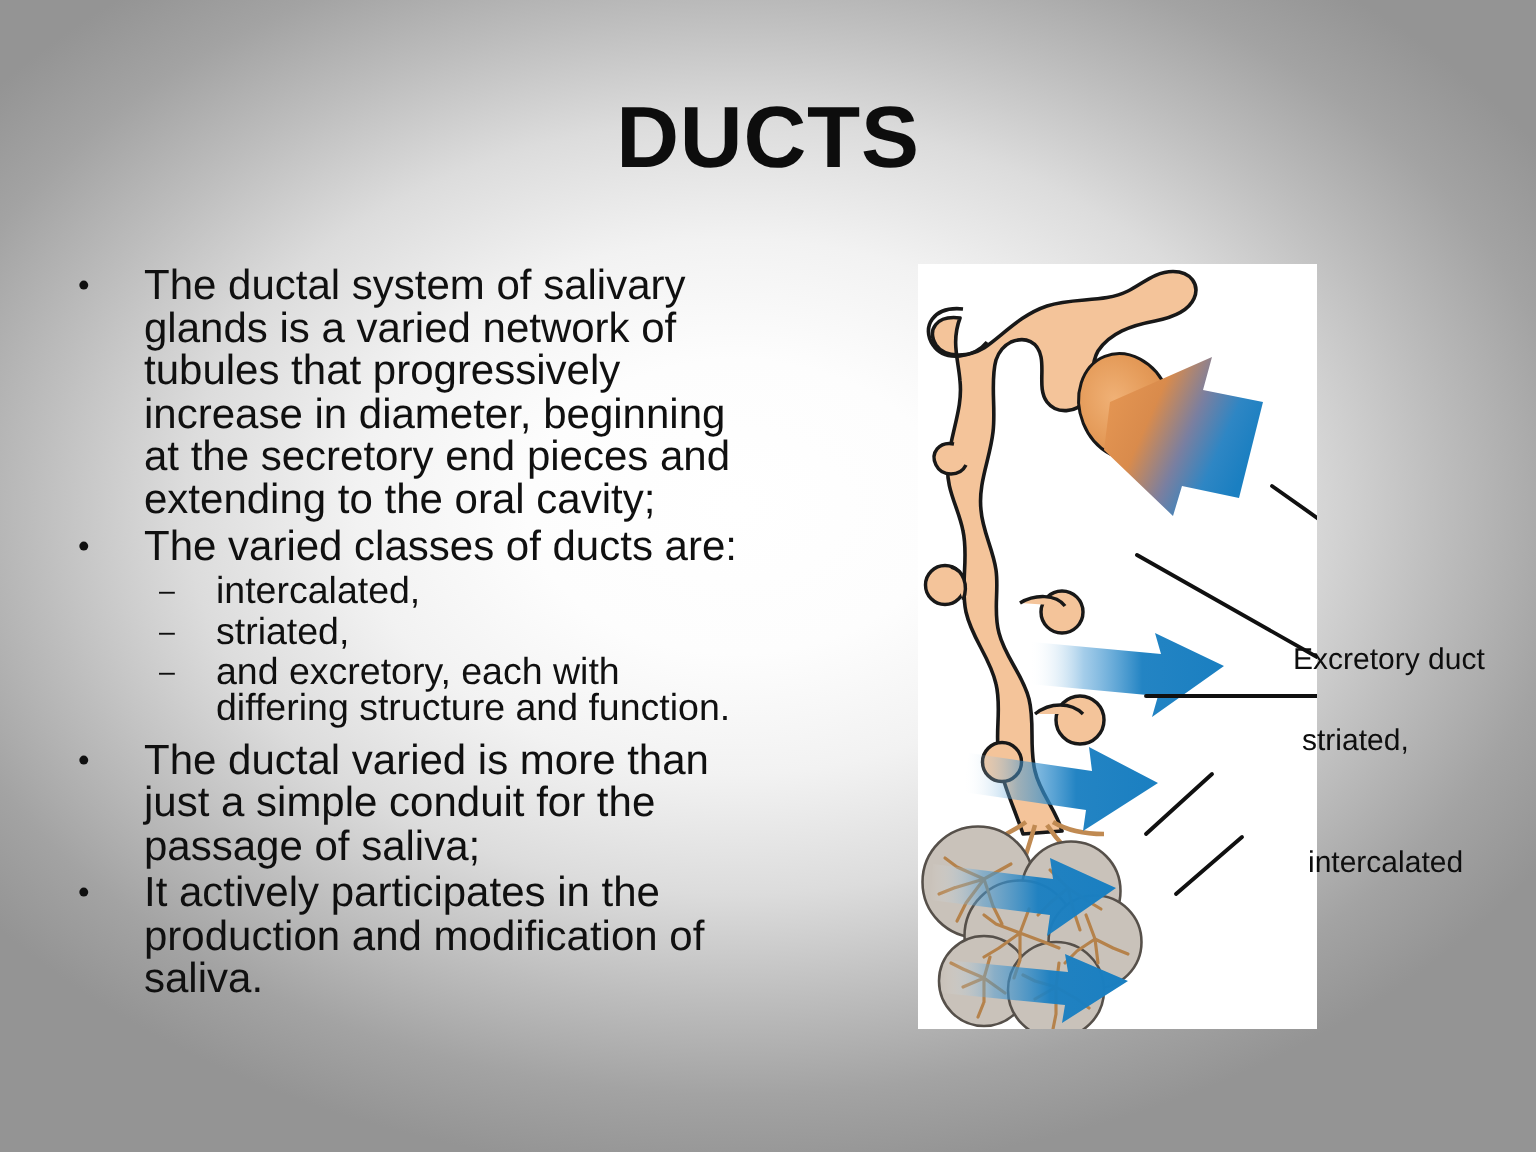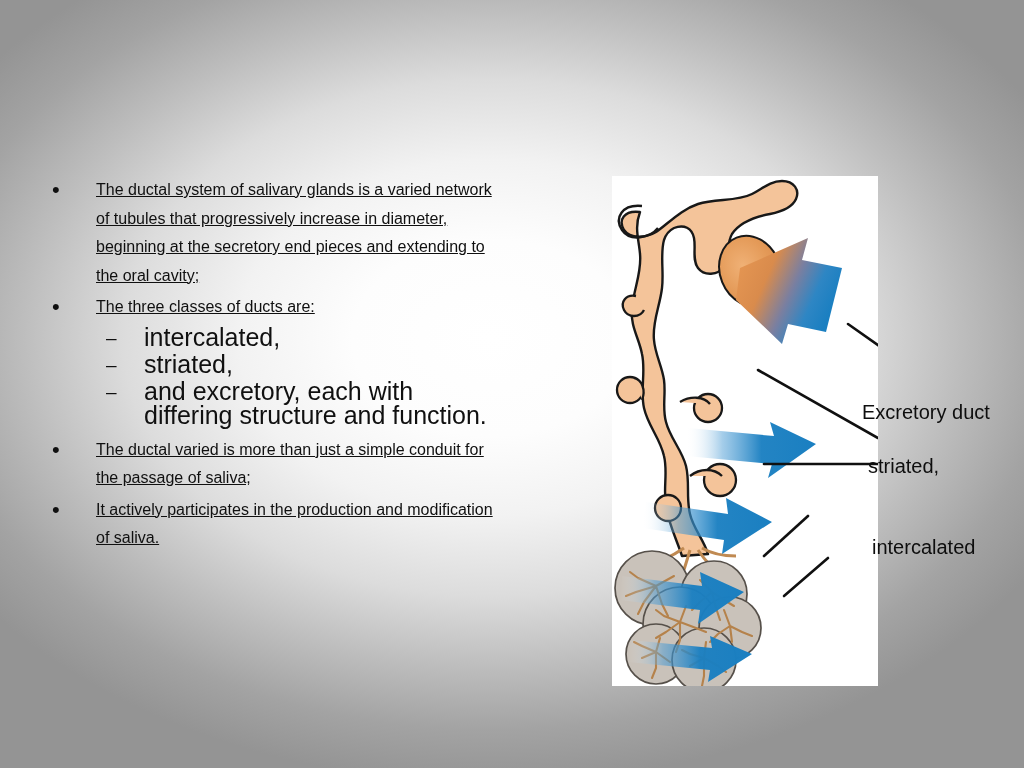--- a/index.html
+++ b/index.html
@@ -43,23 +43,22 @@
   }
   .bullet .mark {
     flex:0 0 auto;
     width:44px;
     font-size:22px; line-height:28.5px;
     text-align:left;
     color:#101010;
   }
   .bullet .txt {
     flex:1 1 auto;
-    font-size:16px; line-height:28.5px;
+    font-size:28px; line-height:28.5px;
     color:#101010;
-    text-decoration:underline;
   }
   .bullet.lvl1 { margin-bottom:3px; }
 
   .subbullet {
     position:relative;
     display:flex; align-items:flex-start;
     margin-left:54px;
     margin-bottom:1px;
   }
   .subbullet .mark {
@@ -79,41 +78,43 @@
     background:#ffffff;
   }
   #picture-panel svg { display:block; width:266px; height:510px; }
 
   
   .callout {
     position:absolute;
     font-size:20px; color:#0e0e0e;
     white-space:nowrap;
     font-family:"Liberation Sans", sans-serif;
+    margin-top:28px;
   }
   #label-excretory { left:862px; top:401px; }
   #label-striated  { left:868px; top:455px; }
   #label-intercalated { left:872px; top:536px; }
 </style>
 </head>
 <body>
 
 <div id="slide">
 
+  <div id="title">DUCTS</div>
 
   <div id="body">
 
     <div class="bullet lvl1">
       <span class="mark">•</span>
       <span class="txt">The ductal system of salivary glands is a varied network of tubules that progressively increase in diameter, beginning at the secretory end pieces and extending to the oral cavity;</span>
     </div>
 
     <div class="bullet lvl1">
       <span class="mark">•</span>
-      <span class="txt"> The three classes of ducts are:</span>
+      <span class="txt"> The varied classes of ducts are:</span>
     </div>
 
     <div class="subbullet">
       <span class="mark">–</span>
       <span class="txt">intercalated,</span>
     </div>
 
     <div class="subbullet">
       <span class="mark">–</span>
       <span class="txt">striated,</span>

